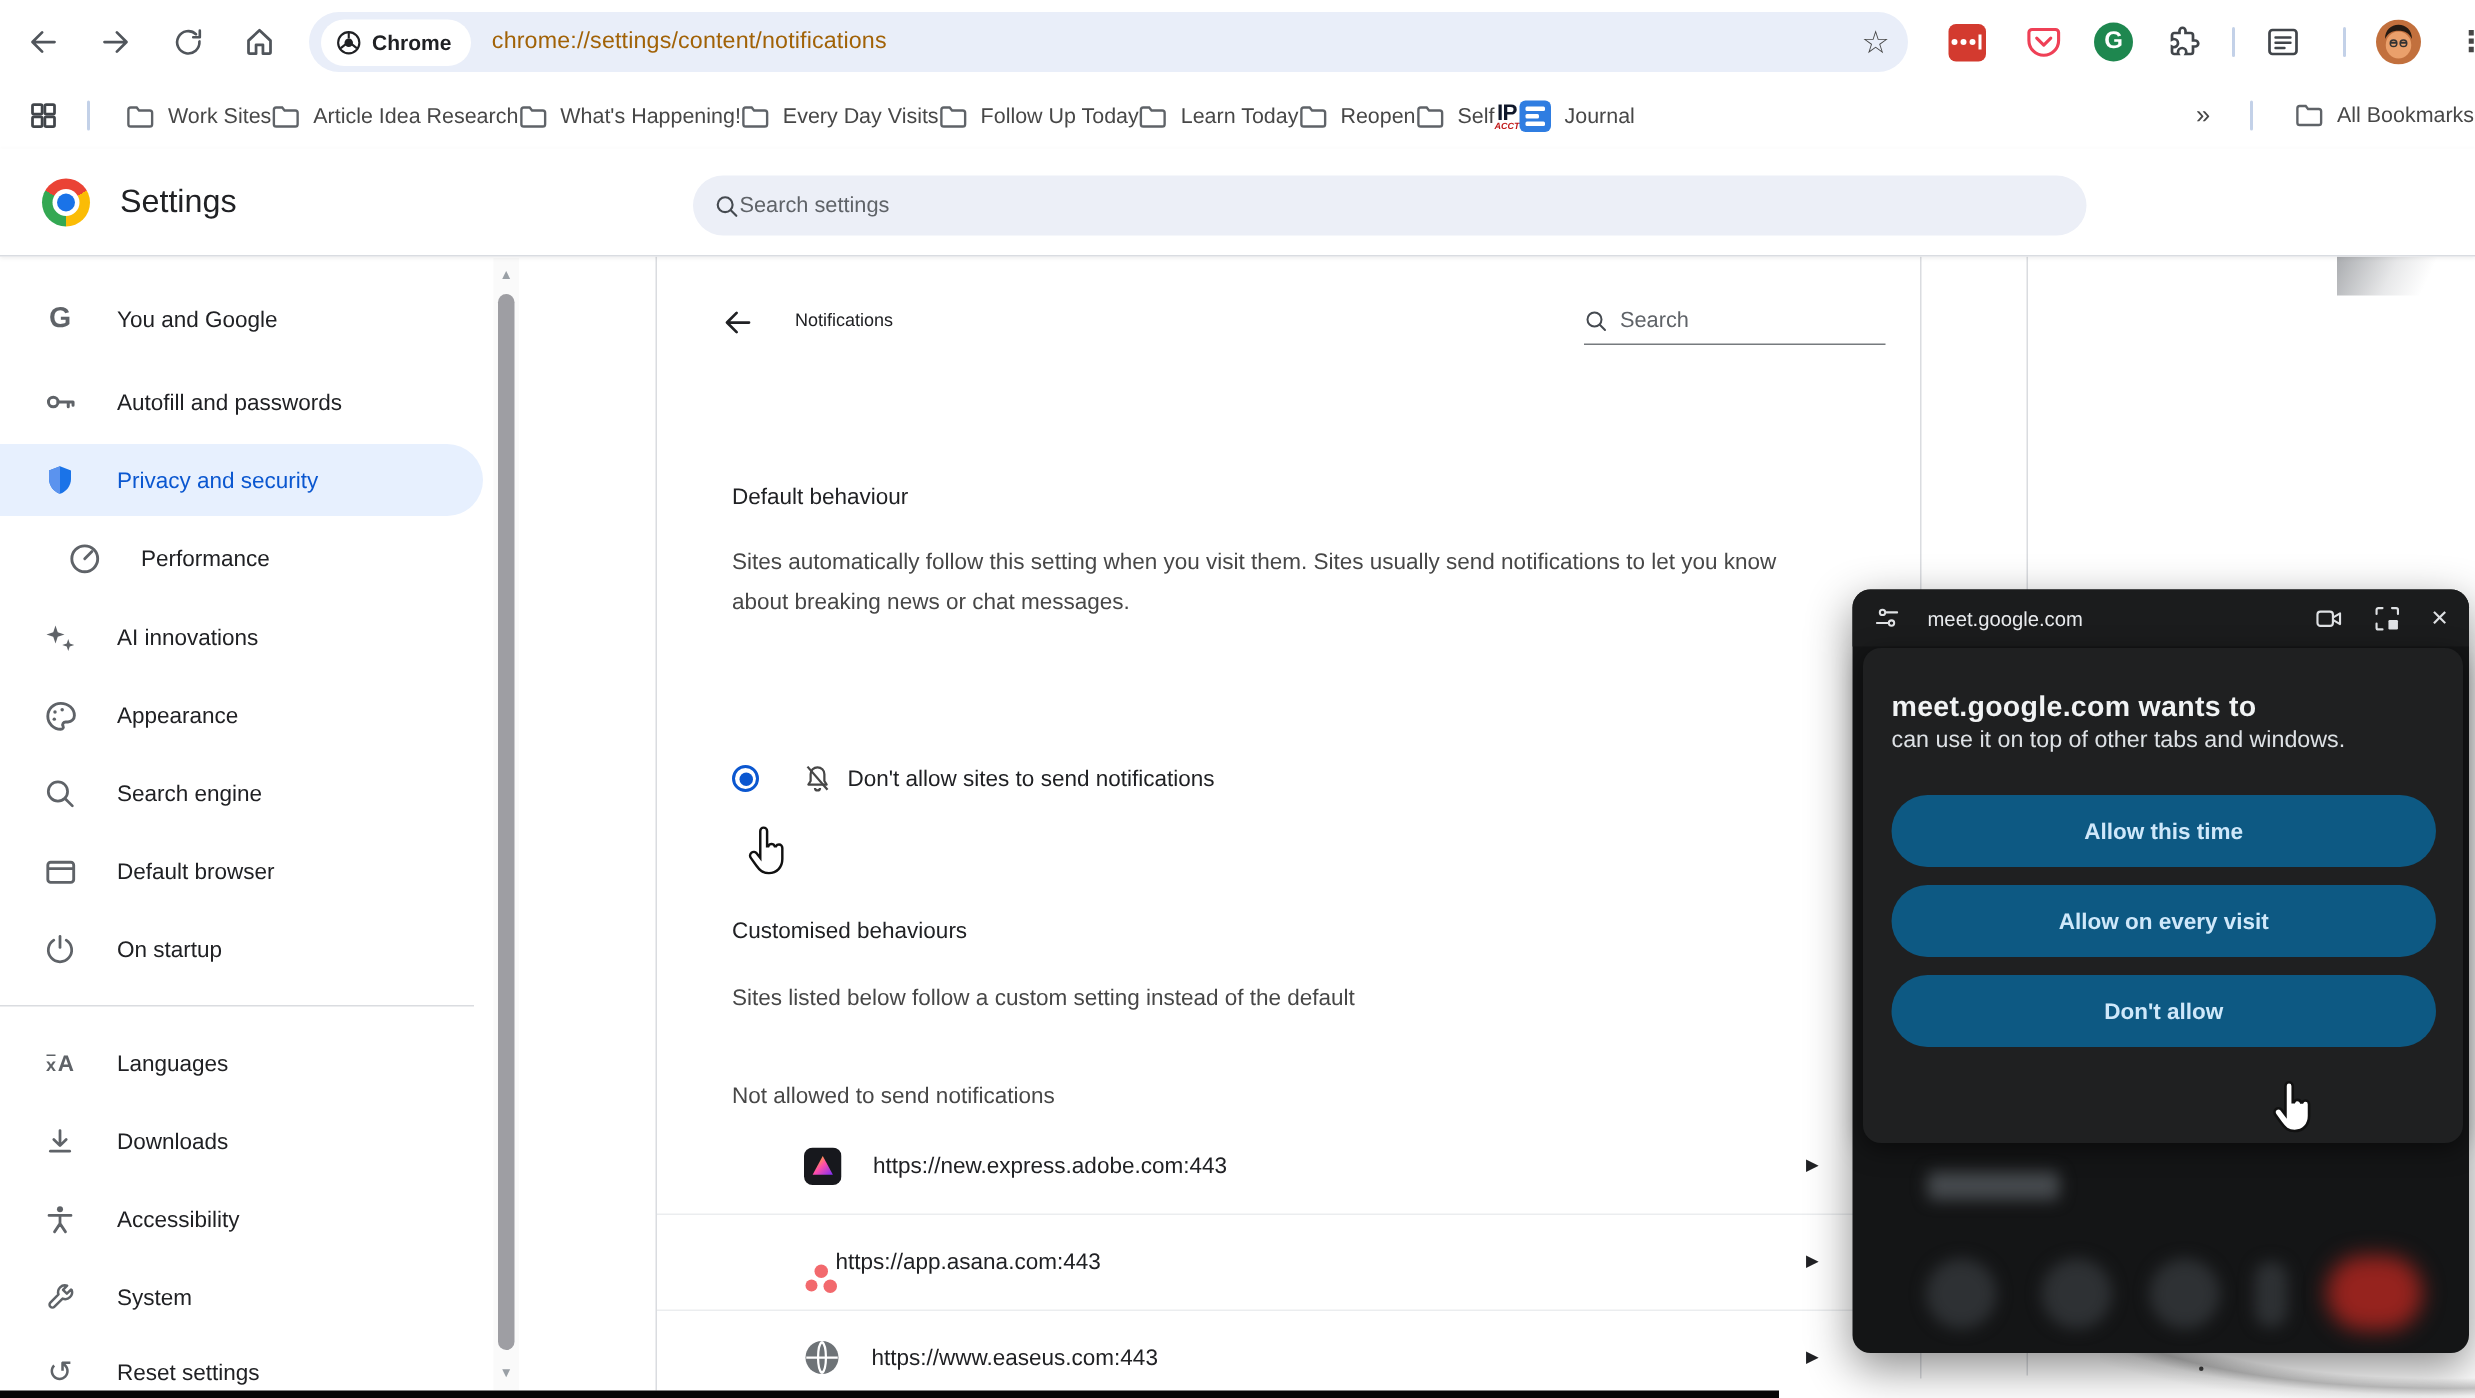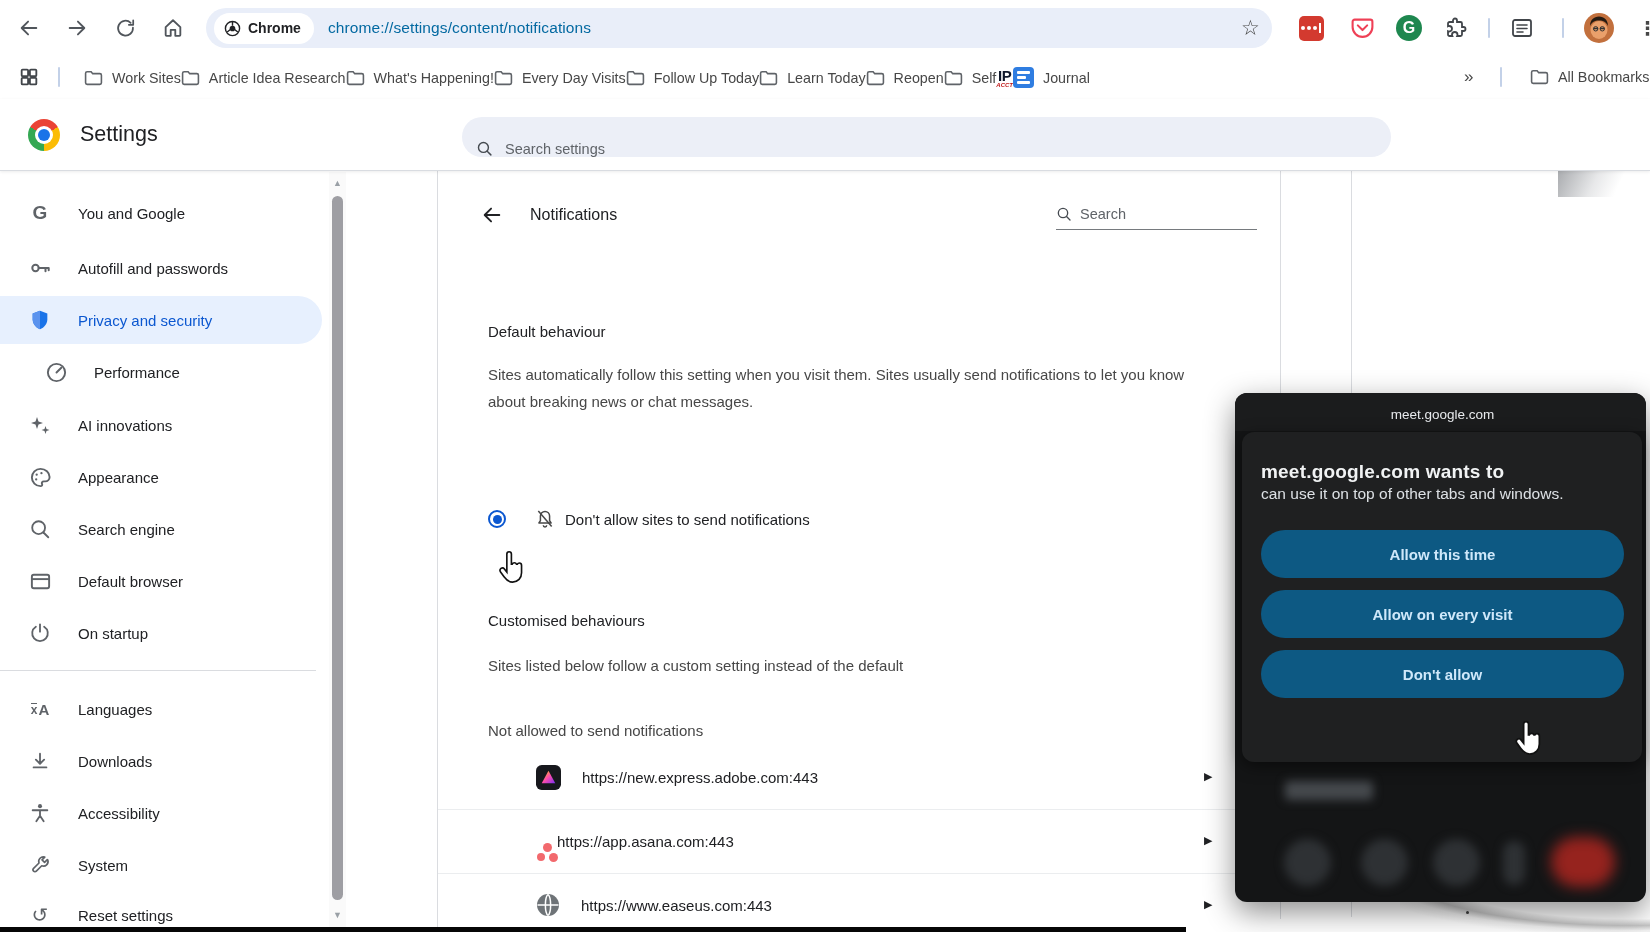--- a/index.html
+++ b/index.html
@@ -9,21 +9,21 @@
   .abs { position:absolute; }
   .flex { display:flex; align-items:center; }
   svg { display:block; }
 
   
   #toolbar { left:0; top:0; width:1650px; height:56px; background:#fff; }
   .nav-btn { width:34px; height:34px; border-radius:50%; display:flex; align-items:center; justify-content:center; }
   #omnibox { left:206px; top:8px; width:1066px; height:40px; background:#e9eef9; border-radius:20px; display:flex; align-items:center; }
   #engine-chip { margin-left:8px; height:31px; background:#fff; border-radius:16px; display:flex; align-items:center; gap:7px; padding:0 13px 0 10px; }
   #engine-chip span { font-size:14px; font-weight:bold; color:#202124; }
-  #url-text { margin-left:14px; font-size:15.5px; color:#0369a1; letter-spacing:.1px; }
+  #url-text { margin-left:14px; font-size:15.5px; color:#a16207; letter-spacing:.1px; }
   .glyph-star { font-size:21px; color:#474747; }
   .tb-sep { width:2px; height:20px; background:#c3d1e8; border-radius:1px; }
   .ext { width:28px; height:28px; display:flex; align-items:center; justify-content:center; }
   #lastpass-bg { width:25px; height:25px; border-radius:5px; background:#d33a2f; display:flex; align-items:center; justify-content:center; gap:2px; }
   #lastpass-bg i { width:4px; height:4px; border-radius:50%; background:#fff; }
   #lastpass-bg b { width:2px; height:10px; background:#fff; }
   #grammarly-bg { width:26px; height:26px; border-radius:50%; background:#1e874f; color:#fff; font-weight:bold; font-size:16px; display:flex; align-items:center; justify-content:center; }
   .kebab { font-size:19px; color:#474747; font-weight:bold; letter-spacing:0; }
 
   
@@ -37,21 +37,21 @@
   #journal-fav i { height:2.5px; background:#fff; border-radius:1px; }
   #journal-fav i:nth-child(2){ width:70%; }
   .bm-chevrons { font-size:17px; color:#474747; }
 
   
   #settings-header { left:0; top:99px; width:1650px; height:72px; background:#fff; border-bottom:1px solid #d9dce1; box-shadow:0 1px 3px rgba(0,0,0,.08); z-index:5; }
   #chrome-logo { left:28px; top:119px; width:32px; height:32px; border-radius:50%; background:conic-gradient(from -60deg, #ea4335 0deg 120deg, #fbbc05 120deg 240deg, #34a853 240deg 360deg); }
   #chrome-logo::before { content:""; position:absolute; left:7px; top:7px; width:18px; height:18px; border-radius:50%; background:#fff; }
   #chrome-logo::after { content:""; position:absolute; left:10px; top:10px; width:12px; height:12px; border-radius:50%; background:#1a73e8; }
   #settings-title { left:80px; top:122px; font-size:21.5px; color:#202124; }
-  #settings-search { left:462px; top:117px; width:929px; height:40px; border-radius:20px; background:#eceff7; display:flex; align-items:flex-end; padding-left:14px; gap:12px; }
+  #settings-search { left:462px; top:117px; width:929px; height:40px; border-radius:20px; background:#eceff7; display:flex; align-items:center; padding-left:14px; }
   #settings-search input { border:none; outline:none; background:transparent; font-size:14.5px; color:#3c4043; width:600px; font-family:inherit; }
   #settings-search input::placeholder { color:#5f6368; }
 
   
   .sb-item { position:absolute; left:0; width:322px; height:40px; display:flex; align-items:center; padding-left:28px; gap:26px; font-size:15px; color:#202124; cursor:pointer; }
   .sb-item .sb-ico { width:24px; display:flex; justify-content:center; }
   .sb-item.selected { height:48px; background:#e7f0fe; border-radius:0 24px 24px 0; color:#0b57d0; font-weight:500; }
   .g-letter { font-size:19px; font-weight:bold; color:#5f6368; }
   #sb-divider { left:0; top:670px; width:316px; height:1px; background:#dadce0; }
   .lang-ico { display:flex; align-items:flex-end; color:#5f6368; }
@@ -62,41 +62,41 @@
   
   #sb-scroll-track { left:329px; top:172px; width:17px; height:755px; background:#fafafa; }
   #sb-scroll-up { left:331px; top:178px; width:13px; font-size:9px; color:#9aa0a6; text-align:center; }
   #sb-scroll-thumb { left:332px; top:196px; width:11px; height:704px; background:#9e9ea3; border-radius:6px; }
   #sb-scroll-down { left:331px; top:910px; width:13px; font-size:9px; color:#9aa0a6; text-align:center; }
 
   
   .vline { width:1px; background:#dadce0; }
 
   
-  .title-text { font-size:16px; color:#202124; }
+  .title-text { font-size:12px; color:#202124; }
   .section-h { font-size:15px; font-weight:500; color:#202124; }
   .body-text { font-size:15px; color:#474747; line-height:25px; }
   .radio-row { position:absolute; display:flex; align-items:center; }
   .radio-outer { width:18px; height:18px; border-radius:50%; border:2px solid #5f6368; }
   .radio-outer.on { border-color:#0b57d0; position:relative; }
   .radio-outer.on::after { content:""; position:absolute; left:2.5px; top:2.5px; width:9px; height:9px; border-radius:50%; background:#0b57d0; }
   .radio-label { font-size:15px; color:#202124; }
   .site-row { position:absolute; left:437px; width:844px; height:64px; display:flex; align-items:center; cursor:pointer; }
   .site-url { font-size:15px; color:#202124; }
   .row-sep { position:absolute; left:438px; width:842px; height:1px; background:#ebedef; }
   .chev { position:absolute; font-size:11px; color:#202124; }
   #content-search { position:absolute; left:1056px; top:206px; width:201px; display:flex; align-items:center; gap:8px; border-bottom:1px solid #767a7e; padding-bottom:7px; }
   #content-search input { border:none; outline:none; background:transparent; font-size:14.5px; color:#5f6368; width:150px; font-family:inherit; }
   #content-search input::placeholder { color:#5f6368; }
   #asana-fav { position:relative; width:24px; height:24px; }
   #asana-fav i { position:absolute; border-radius:50%; background:#f2696d; }
 
   
   #pip { left:1235px; top:393px; width:411px; height:509px; border-radius:12px; background:#141516; box-shadow:0 10px 30px rgba(0,0,0,.45); z-index:20; }
-  #pip-header { position:absolute; left:0; top:0; width:100%; height:38px; background:#1b1c1d; border-radius:12px 12px 0 0; display:flex; align-items:center; padding:0 14px 0 14px; gap:14px;flex-direction:column; }
+  #pip-header { position:absolute; left:0; top:0; width:100%; height:38px; background:#1b1c1d; border-radius:12px 12px 0 0; display:flex; align-items:center; padding:0 14px 0 14px; gap:14px; }
   #pip-title { font-size:13.5px; color:#e8eaed; flex:1; margin-left:4px; }
   #pip-dialog { position:absolute; left:7px; top:39px; width:400px; height:330px; background:#1f2021; border-radius:12px; box-shadow:0 4px 16px rgba(0,0,0,.5); padding:0 19px; }
   #pip-heading { margin-top:29px; font-size:19px; font-weight:bold; color:#f1f3f4; letter-spacing:.2px; }
   .pip-body-line { font-size:15.5px; color:#dde1e5; line-height:22px; }
   .pip-btn { width:363px; height:48px; margin:0 auto; border-radius:24px; background:#0d5983; border:none; color:#cfe8fa; font-size:15px; font-weight:bold; font-family:inherit; display:block; cursor:pointer; }
   .blur-blob { position:absolute; filter:blur(5px); }
   .pip-dot { position:absolute; width:3px; height:3px; border-radius:50%; background:#222; }
 
   
   #bottom-bar { left:0; top:927px; width:1186px; height:5px; background:#060606; }

